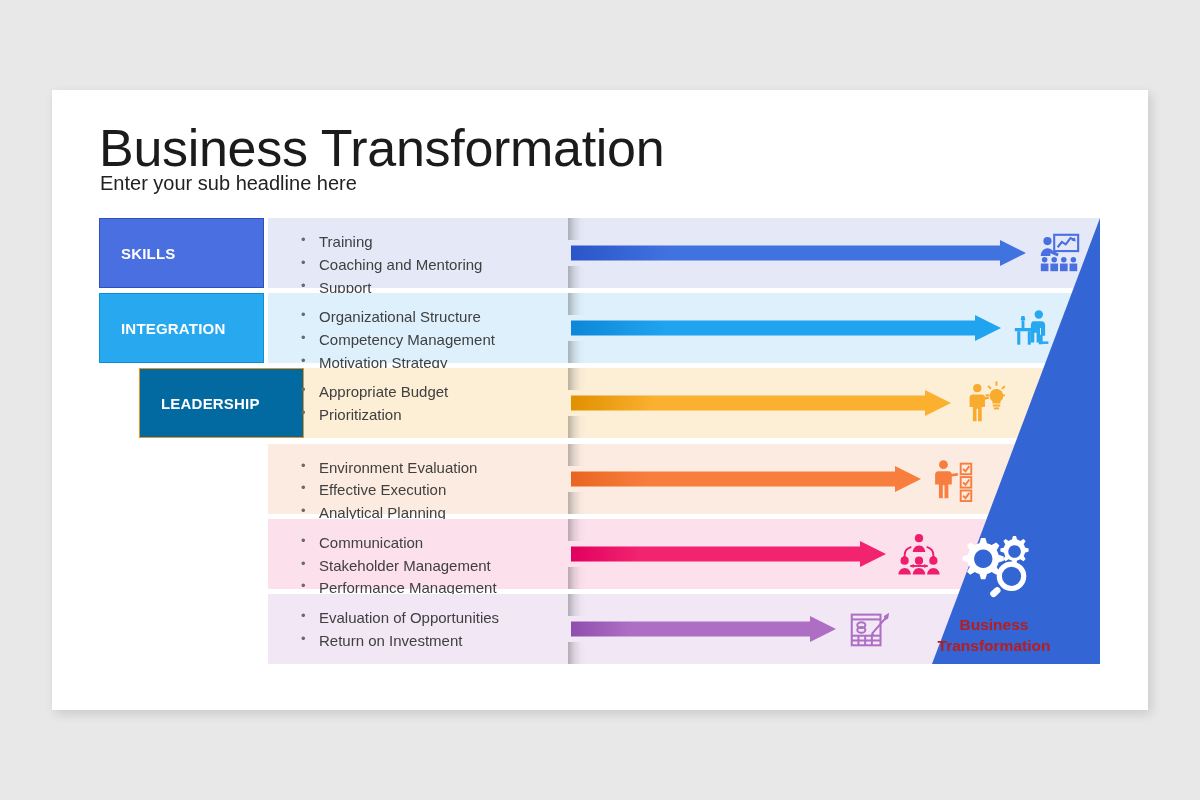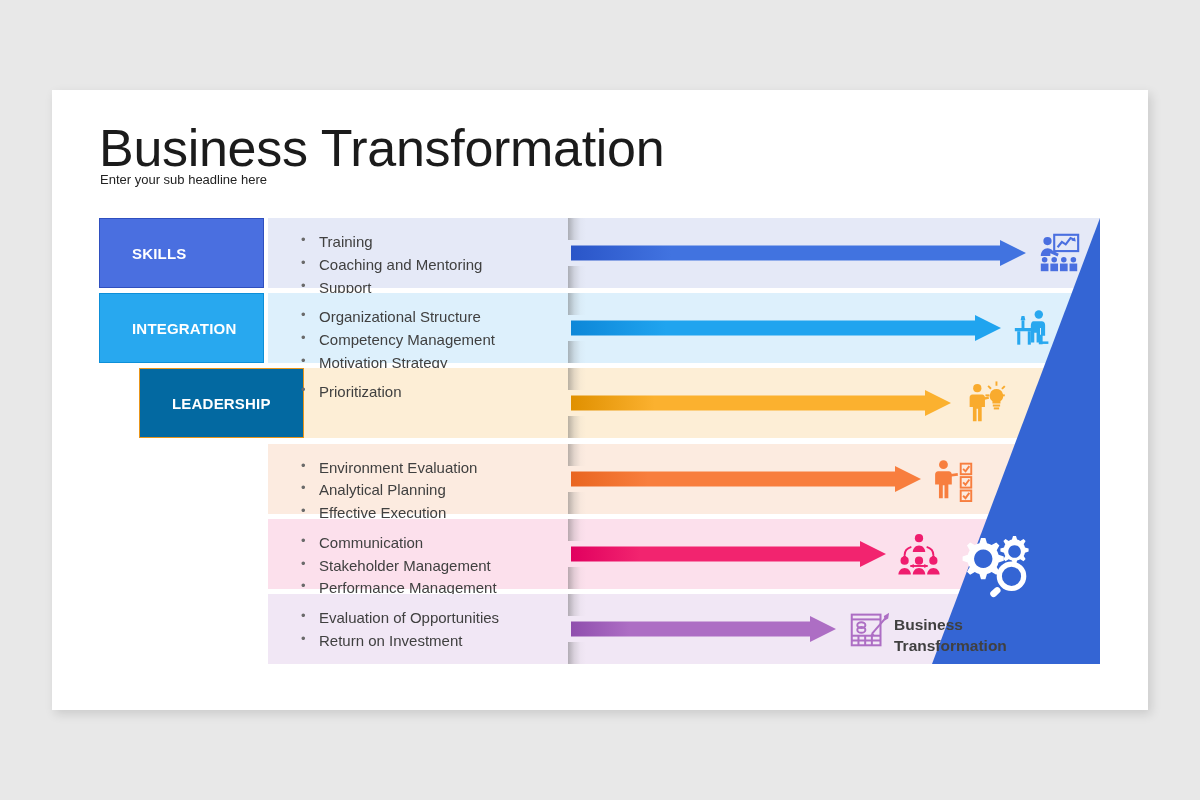--- a/index.html
+++ b/index.html
@@ -22,21 +22,21 @@
   }
 
   
   #title {
     position: absolute; left: 47px; top: 28px;
     font-size: 52px; font-weight: 400; color: #1b1b1b;
     letter-spacing: -0.3px; white-space: nowrap;
   }
   #subtitle {
     position: absolute; left: 48px; top: 82px;
-    font-size: 13px; font-weight: 400; color: #222;
+    font-size: 20px; font-weight: 400; color: #222;
   }
 
   
   #diagram {
     position: absolute; left: 47px; top: 128px;
     width: 1001px; height: 446px;
   }
 
   .row {
     position: absolute; left: 0; width: 1001px; height: 70px;
@@ -57,21 +57,21 @@
   }
   .fold-clear {
     position: absolute; left: 300px; top: 22px;
     width: 20px; height: 26px;
   }
 
   .label {
     position: absolute; left: 0; top: 0;
     width: 165px; height: 70px;
     display: flex; align-items: center;
-    padding-left: 32px;
+    padding-left: 21px;
     color: #ffffff; font-weight: bold; font-size: 15px;
     letter-spacing: 0.2px;
   }
 
   .bullets {
     position: absolute; left: 196px; top: 13px;
     width: 300px;
     font-size: 15px; color: #404040; line-height: 1.52;
   }
   .bullets li { list-style: none; position: relative; padding-left: 24px; white-space: nowrap; }
@@ -89,21 +89,21 @@
   }
   .row-icon svg { display: block; width: 100%; height: 100%; }
 
   
   #triangle {
     position: absolute; left: 0; top: 0;
     width: 1001px; height: 446px; pointer-events: none;
   }
   #tri-content {
     position: absolute; right: 6px; bottom: 8px;
-    width: 200px; text-align: left; color: #404040;
+    width: 200px; text-align: center; color: #b91c1c;
   }
   #tri-label {
     font-size: 15.5px; font-weight: bold; line-height: 1.36;
     margin-top: 8px;
   }
   #tri-icon { width: 86px; height: 74px; margin: 0 auto; }
   #tri-icon svg { display: block; width: 100%; height: 100%; }
 </style>
 </head>
 <body>
@@ -202,20 +202,21 @@
           </div>
           <div class="row" style="top: 150.4px;">
             <div class="row-band" style="background: rgb(253, 238, 214);">
               <div class="fold"></div>
               <div class="fold-clear" style="background: rgb(253, 238, 214);"></div>
             </div>
             <div class="label" style="background: #0369a1; border: 1.5px solid rgb(232, 149, 26); margin-left: 40px;">
               <span>LEADERSHIP</span>
             </div>
             <ul class="bullets">
+              <li>Appropriate Budget</li>
               <li>Prioritization</li>
             </ul>
             <div class="arrow-wrap" style="left: 472px; width: 380px;">
               <svg class="arrow-svg" width="380" height="26" viewBox="0 0 380 26">
                 <defs>
                   <linearGradient id="ag2" x1="0" y1="0" x2="1" y2="0">
                     <stop offset="0" stop-color="#e09000"></stop>
                     <stop offset="0.22" stop-color="#fbb12f"></stop>
                     <stop offset="1" stop-color="#fbb12f"></stop>
                   </linearGradient>
@@ -239,22 +240,22 @@
               </svg>
             </div>
           </div>
           <div class="row" style="top: 225.6px;">
             <div class="row-band" style="background: rgb(252, 235, 224);">
               <div class="fold"></div>
               <div class="fold-clear" style="background: rgb(252, 235, 224);"></div>
             </div>
             <ul class="bullets">
               <li>Environment Evaluation</li>
+              <li>Effective Execution</li>
               <li>Analytical Planning</li>
-              <li>Effective Execution</li>
             </ul>
             <div class="arrow-wrap" style="left: 472px; width: 350px;">
               <svg class="arrow-svg" width="350" height="26" viewBox="0 0 350 26">
                 <defs>
                   <linearGradient id="ag3" x1="0" y1="0" x2="1" y2="0">
                     <stop offset="0" stop-color="#e96520"></stop>
                     <stop offset="0.22" stop-color="#f87e3e"></stop>
                     <stop offset="1" stop-color="#f87e3e"></stop>
                   </linearGradient>
                 </defs>

